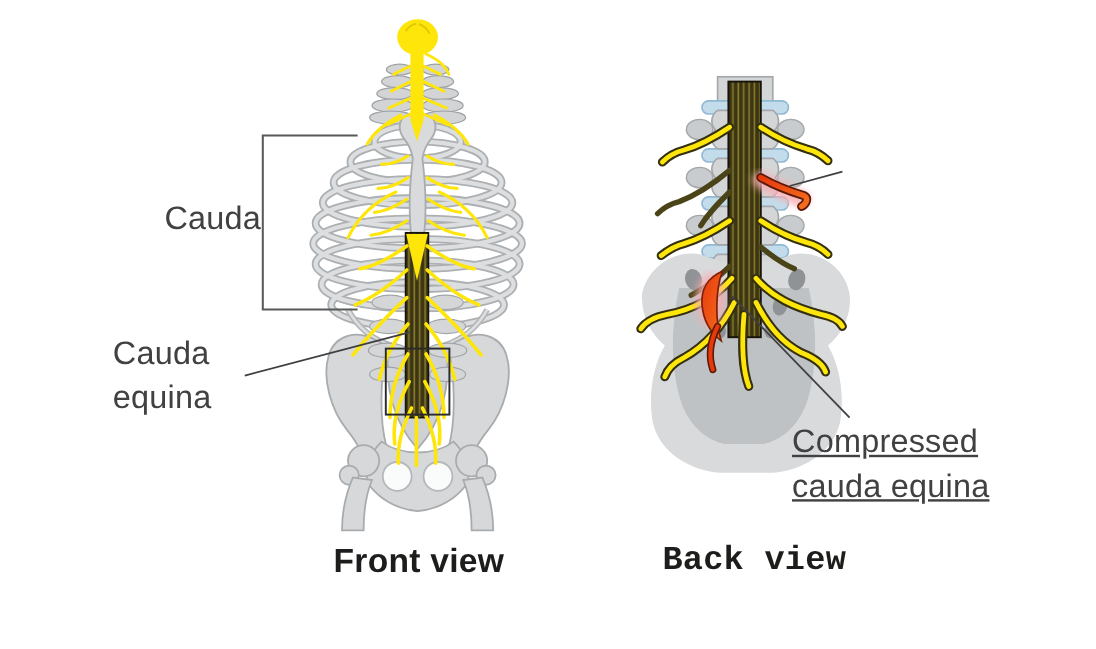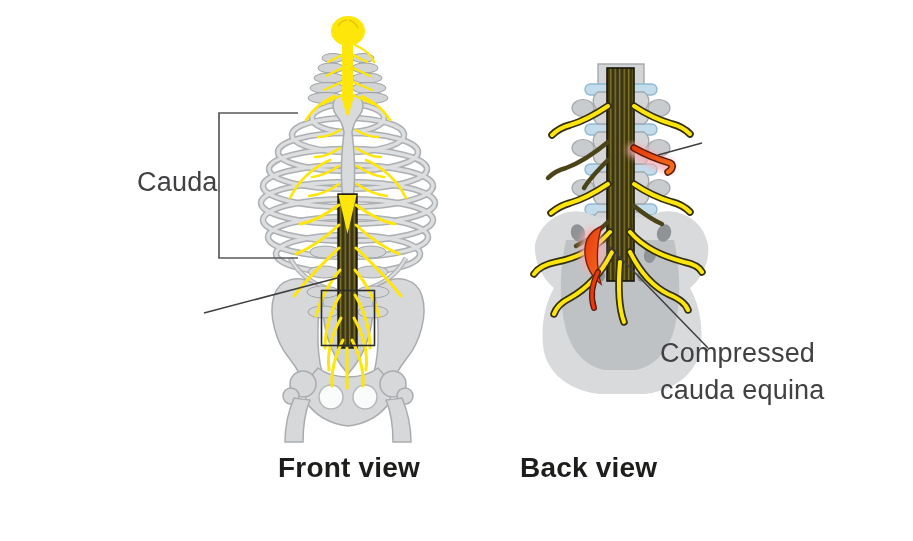--- a/index.html
+++ b/index.html
@@ -4,23 +4,23 @@
 <style>
   html,body{margin:0;padding:0;background:#ffffff;}
   #canvas{position:relative;width:913px;height:541px;background:#ffffff;overflow:hidden;
           font-family:"Liberation Sans",sans-serif;}
   #art{position:absolute;left:0;top:0;}
   .label{position:absolute;font-size:27px;line-height:1.38;color:#414042;letter-spacing:.2px;}
   .view-title{position:absolute;top:452px;font-size:28px;font-weight:bold;color:#1d1d1b;letter-spacing:.2px;}
   #ribs-label{left:137px;top:164px;}
   #cauda-label{left:94px;top:276px;width:125px;}
   #herniated-label{left:697px;top:109px;width:165px;}
-  #compressed-label{left:660px;top:335px;width:215px;}
+  #compressed-label{left:660px;top:350px;width:215px;text-decoration:underline;}
   #front-title{left:278px;text-align:center;}
-  #back-title{left:520px;}
+  #back-title{left:552px;font-family:Liberation Mono, monospace;}
 </style>
 </head>
 <body>
 
 <div id="canvas">
 
 <svg id="art" width="913" height="541" viewBox="0 0 913 541">
   <defs>
     <pattern id="bstripe" width="4.5" height="10" patternUnits="userSpaceOnUse">
       <rect width="4.5" height="10" fill="#3B3514"></rect>
@@ -257,16 +257,17 @@
 
   <g fill="none">
     <path d="M 298,113 L 219,113 L 219,258 L 298,258" stroke="#58595B" stroke-width="1.7"></path>
     <line x1="204" y1="313" x2="341" y2="277" stroke="#3F3F41" stroke-width="1.5"></line>
     <line x1="658" y1="155" x2="702" y2="143" stroke="#3F3F41" stroke-width="1.5"></line>
     <line x1="610" y1="247" x2="708" y2="348" stroke="#3F3F41" stroke-width="1.5"></line>
   </g>
 </svg>
 
   <div class="label" id="ribs-label">Cauda</div>
+  <div class="label" id="cauda-label">Cauda equina</div>
   <div class="label" id="compressed-label">Compressed cauda equina</div>
   <div class="view-title" id="front-title">Front view</div>
   <div class="view-title" id="back-title">Back view</div>
 </div>
 
 </body></html>

